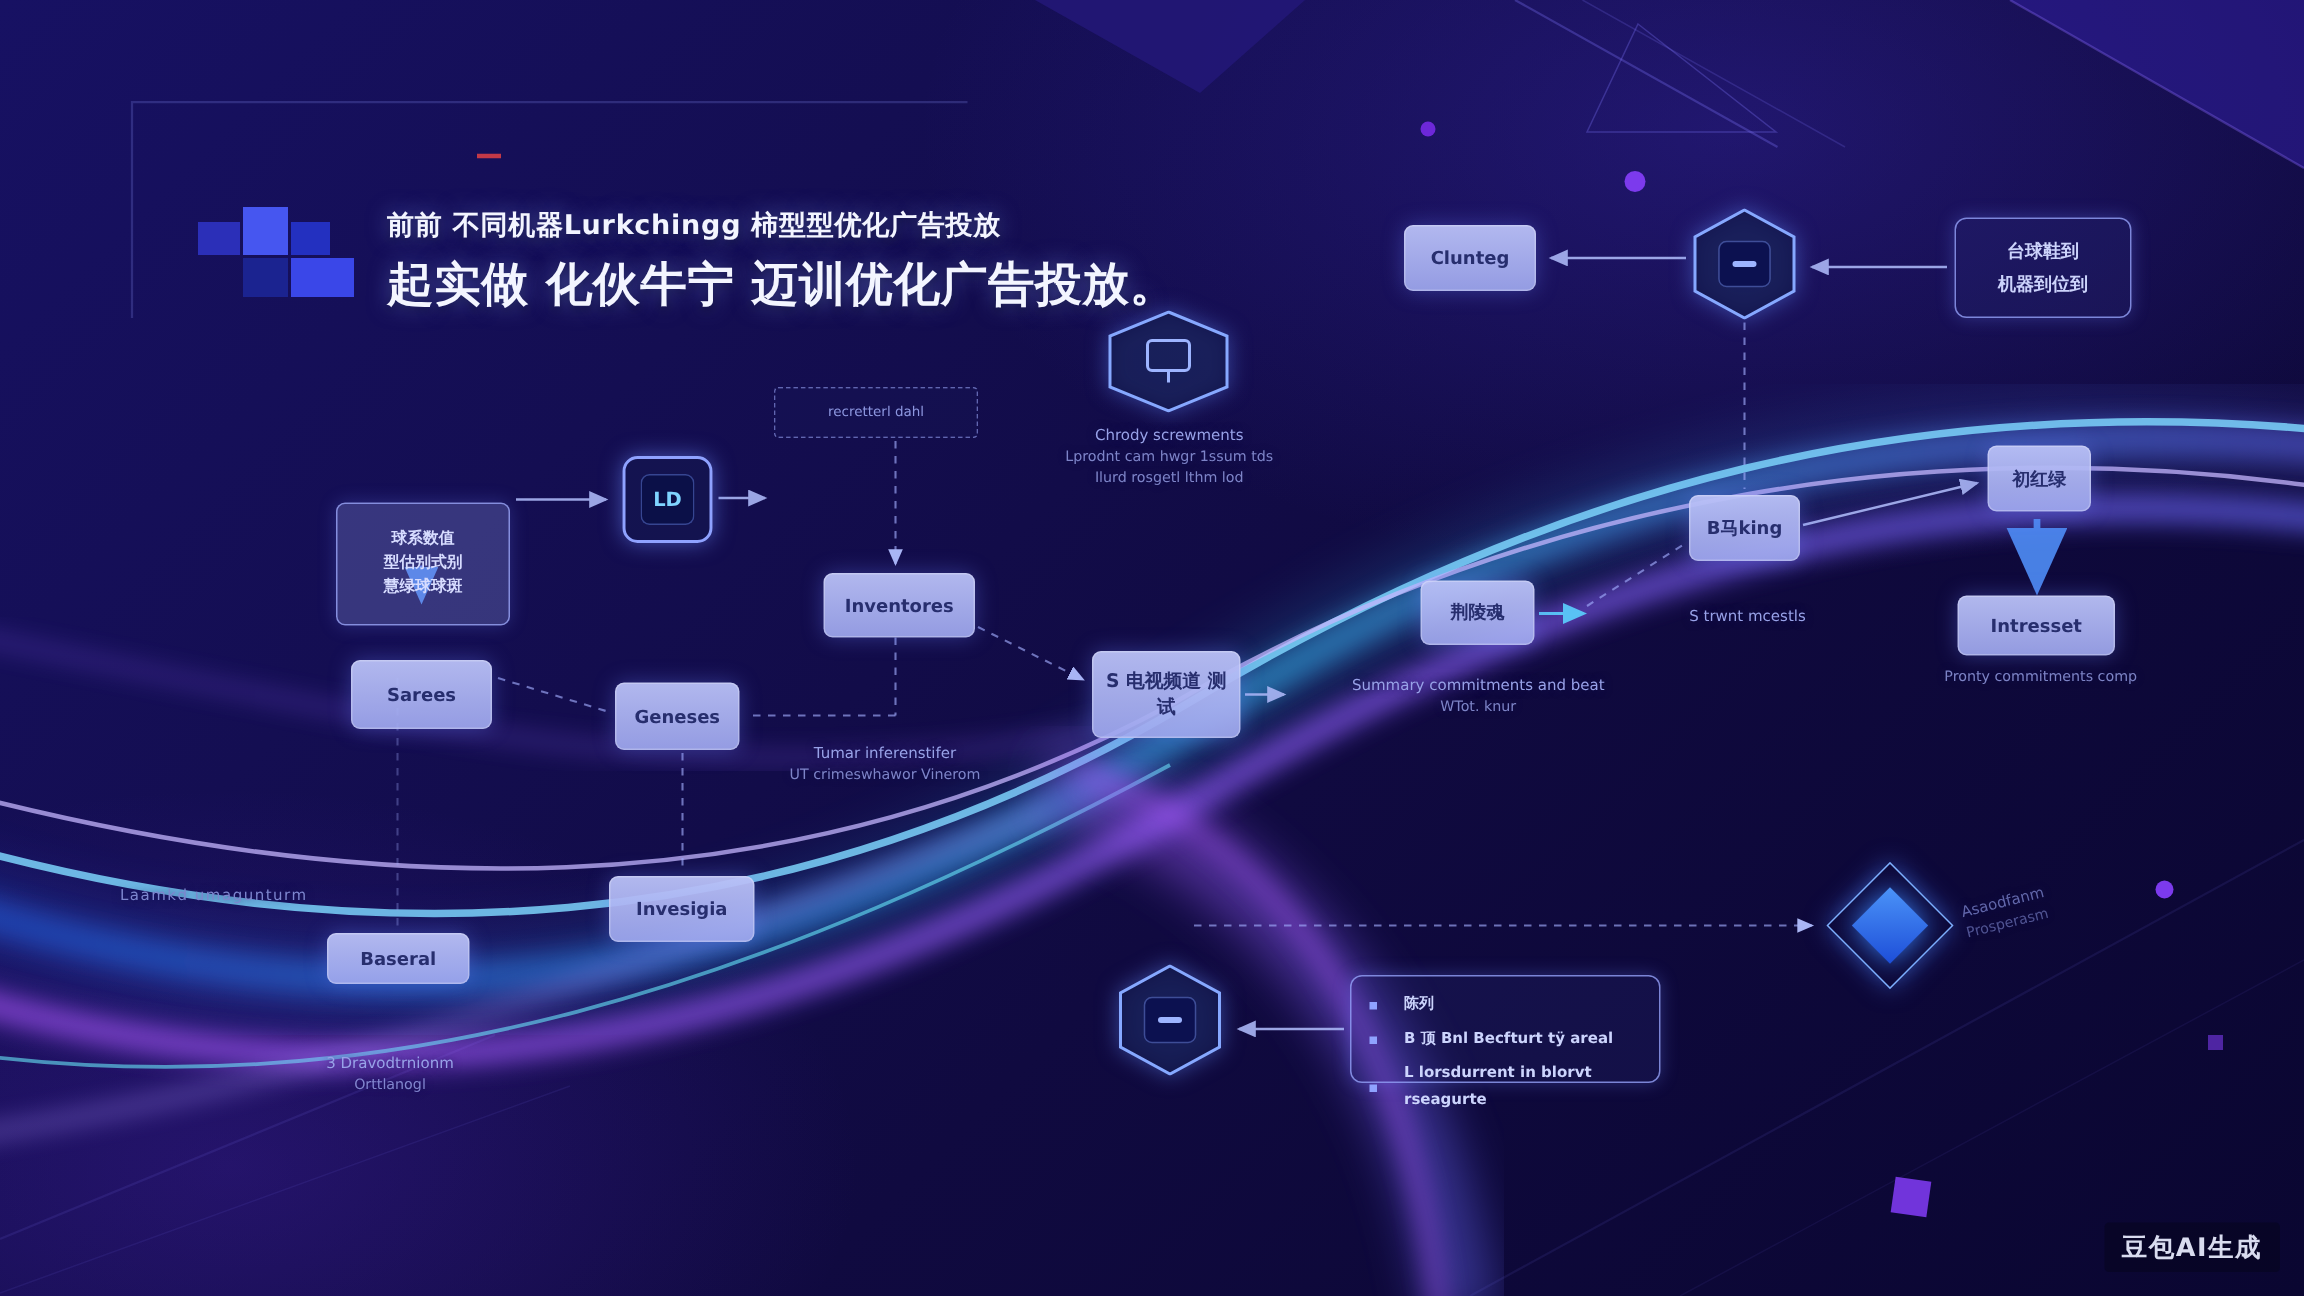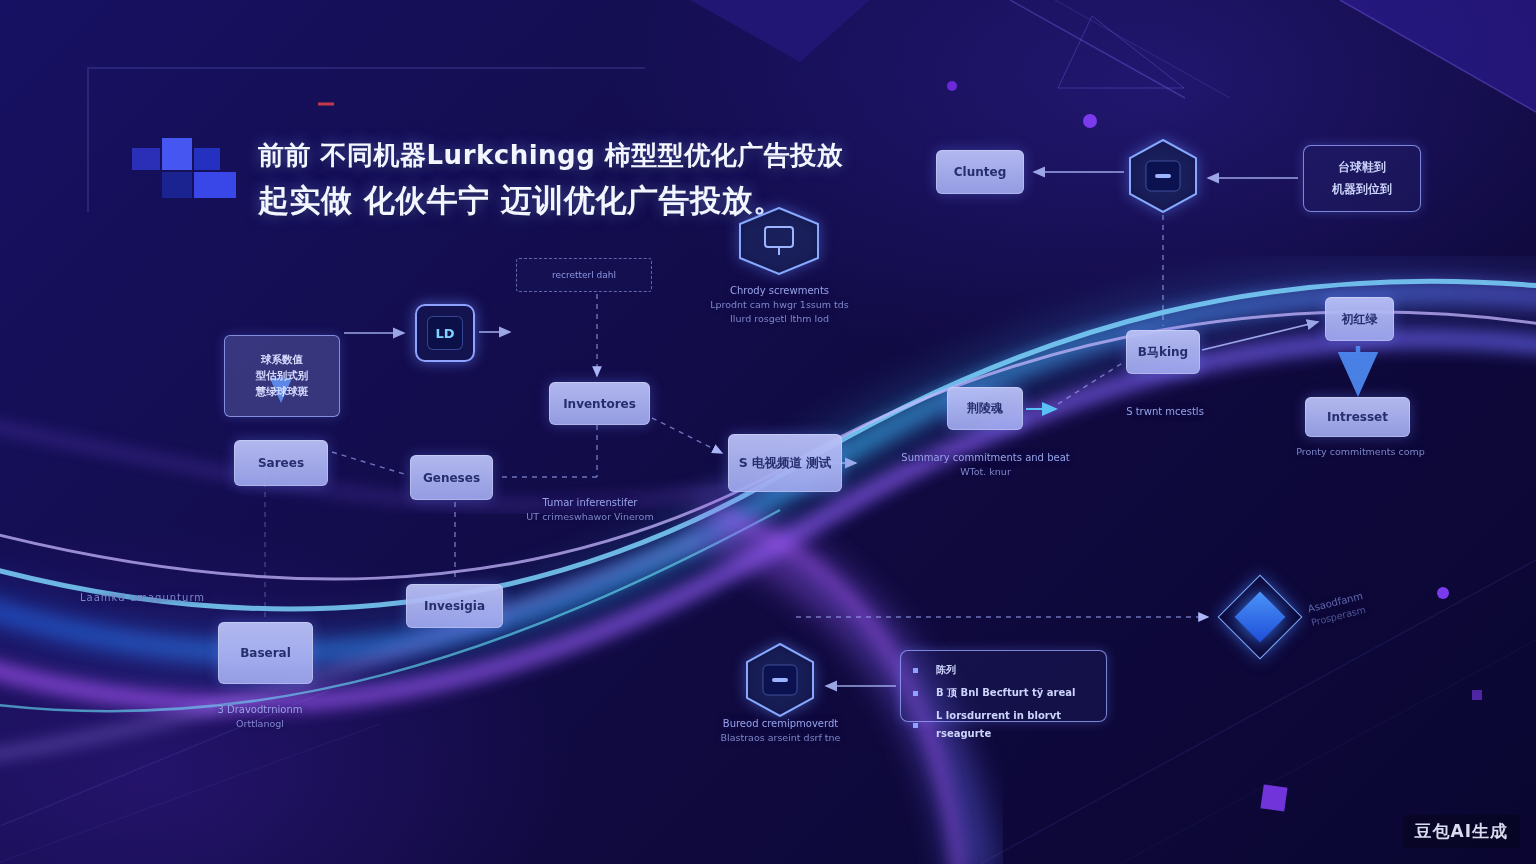--- a/index.html
+++ b/index.html
@@ -32,21 +32,21 @@
     box-shadow:0 0 12px rgba(110,130,255,.3);
   }
   .box-dashed{
     border:1px dashed rgba(150,160,240,.6);color:#8d97e0;font-size:9px;border-radius:3px;
     background:rgba(30,32,100,.15);
   }
   .caption{position:absolute;color:#98a2e8;font-size:10px;line-height:1.5;text-align:center;text-shadow:0 0 6px rgba(20,20,80,.8);}
   .caption .dim{opacity:.8;font-size:9.5px;}
   .title{position:absolute;left:258px;top:138px;color:#f3f5ff;font-weight:700;z-index:3;
          text-shadow:0 0 14px rgba(130,150,255,.55),0 2px 6px rgba(0,0,20,.6);}
-  .title .l1{font-size:26px;letter-spacing:.5px;}
+  .title .l1{font-size:18px;letter-spacing:.5px;}
   .title .l2{font-size:31px;margin-top:7px;letter-spacing:.5px;}
 
   .logo{position:absolute;left:128px;top:136px;width:112px;height:66px;z-index:3;}
   .logo div{position:absolute;}
 
   .ld-outer{border:2px solid #8fa2ff;border-radius:10px;background:rgba(20,24,80,.6);
             box-shadow:0 0 14px rgba(110,140,255,.55);}
   .ld-inner{width:36px;height:34px;background:#0b1048;border-radius:6px;display:flex;align-items:center;justify-content:center;
             color:#7fd4ff;font-size:13px;font-weight:700;box-shadow:inset 0 0 0 1px rgba(120,150,255,.4);}
 
@@ -207,34 +207,34 @@
 
   <div class="caption z3" style="left:515px;top:495px;width:150px;">
     <div>Tumar inferenstifer</div>
     <div class="dim">UT crimeswhawor Vinerom</div>
   </div>
 
   <div class="node box-fill z3" style="left:406px;top:584px;width:97px;height:44px;">
     <span>Invesigia</span>
   </div>
 
-  <div class="node box-fill z3" style="left:218px;top:622px;width:95px;height:62px;">
+  <div class="node box-fill z3" style="left:218px;top:622px;width:95px;height:34px;">
     <span>Baseral</span>
   </div>
 
   <div class="caption z3" style="left:190px;top:702px;width:140px;">
     <div>3 Dravodtrnionm</div>
     <div class="dim">Orttlanogl</div>
   </div>
 
   <div class="caption z3" style="left:80px;top:590px;width:150px;text-align:left;letter-spacing:1px;color:#7d86cf;">
     <div>Laamkd umagunturm</div>
   </div>
 
-  <div class="node box-fill z3" style="left:728px;top:434px;width:114px;height:58px;font-size:12.5px;padding:4px;">
+  <div class="node box-fill z3" style="left:728px;top:434px;width:99px;height:58px;font-size:12.5px;padding:4px;">
     <span>S 电视频道 测试</span>
   </div>
 
   <div class="caption z3" style="left:878px;top:450px;width:215px;">
     <div>Summary commitments and beat</div>
     <div class="dim">WTot. knur</div>
   </div>
 
   <div class="hex z3" style="left:737px;top:207px;width:84px;height:68px;">
     <svg width="84" height="68" viewBox="0 0 84 68">
@@ -293,24 +293,20 @@
   </div>
 
   <div class="hex z3" style="left:744px;top:643px;width:72px;height:74px;">
     <svg width="72" height="74" viewBox="0 0 72 74">
       <polygon points="36,1 69,19 69,55 36,73 3,55 3,19" fill="rgba(16,20,70,.8)" stroke="#86a8ff" stroke-width="2"></polygon>
       <rect x="19" y="22" width="34" height="30" rx="5" fill="#0c1150" stroke="rgba(130,160,255,.4)"></rect>
       <rect x="28" y="35" width="16" height="4" rx="2" fill="#9db4ff"></rect>
     </svg>
   </div>
 
-  <div class="caption z3" style="left:668px;top:716px;width:225px;">
-    <div>Bureod cremipmoverdt</div>
-    <div class="dim">Blastraos arseint dsrf tne</div>
-  </div>
 
   <div class="node box-outline bullets z3" style="left:900px;top:650px;width:207px;height:72px;">
     <div class="bullet-row">
       <span class="bullet-sq"></span>
       <span>陈列</span>
     </div>
     <div class="bullet-row">
       <span class="bullet-sq"></span>
       <span>B 顶 Bnl Becfturt tÿ areal</span>
     </div>

